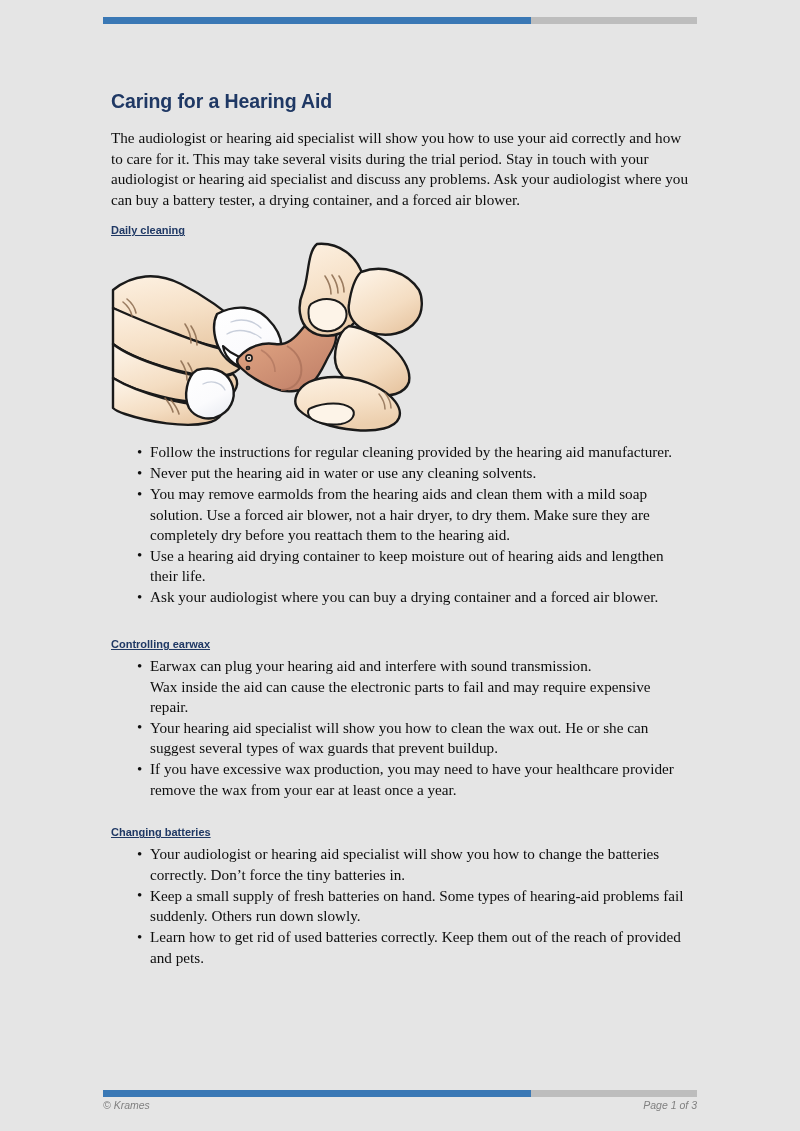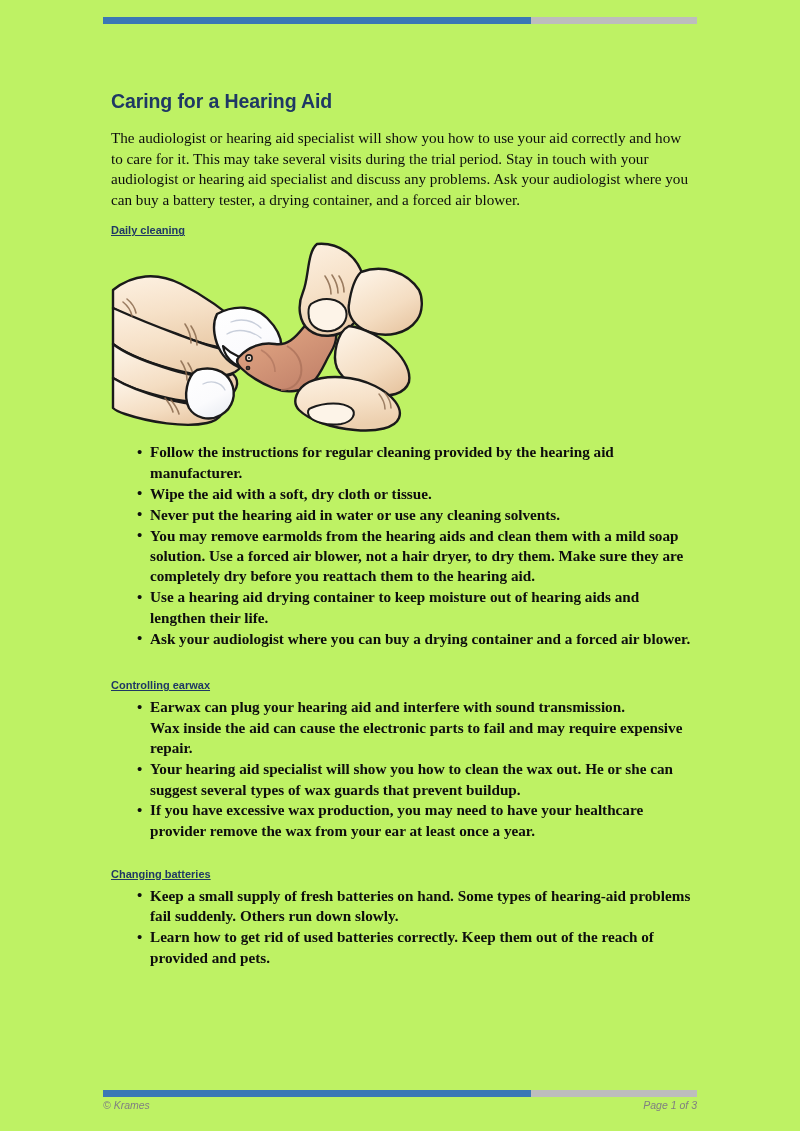--- a/index.html
+++ b/index.html
@@ -12,21 +12,21 @@
     height: 1131px;
     position: relative;
     font-family: "Liberation Serif", serif;
     overflow: hidden;
   }
 
   
   .page {
     position: absolute;
     inset: 0;
-    background: #bef264;
+    background: #e5e5e5;
   }
 
   
   .rule {
     position: absolute;
     left: 103px;
     width: 594px;
     height: 7px;
     display: flex;
   }
@@ -93,21 +93,20 @@
     padding: 0;
   }
   ul.bullets li {
     position: relative;
     padding-left: 39px;
     font-family: "Liberation Serif", serif;
     font-size: 15.2px;
     line-height: 20.4px;
     color: #0d0d0d;
     margin: 0 0 0.5px 0;
-    font-weight: bold;
   }
   ul.bullets li::before {
     content: "\2022";
     position: absolute;
     left: 26px;
     top: -0.5px;
     font-size: 15px;
     color: #0d0d0d;
   }
 
@@ -258,41 +257,41 @@
           <g stroke="#8a6a4e" stroke-width="1.5" fill="none" stroke-linecap="round" opacity="0.8">
             <path d="M268,152 C272,157 274,162 274,167"></path>
             <path d="M274,151 C278,156 280,161 280,166"></path>
           </g>
         </g>
       </svg>
     </div>
 
     <ul class="bullets">
       <li>Follow the instructions for regular cleaning provided by the hearing aid manufacturer.</li>
-      <li>Wipe the aid with a soft, dry cloth or tissue.</li>
       <li>Never put the hearing aid in water or use any cleaning solvents.</li>
       <li>You may remove earmolds from the hearing aids and clean them with a mild soap solution. Use a forced air blower, not a hair dryer, to dry them. Make sure they are completely dry before you reattach them to the hearing aid.</li>
       <li>Use a hearing aid drying container to keep moisture out of hearing aids and lengthen their life.</li>
       <li>Ask your audiologist where you can buy a drying container and a forced air blower.</li>
     </ul>
 
     <div class="spacer-lg"></div>
 
     <h2 class="section-title">Controlling earwax</h2>
     <ul class="bullets">
       <li style="white-space: pre-line;">Earwax can plug your hearing aid and interfere with sound transmission.
 Wax inside the aid can cause the electronic parts to fail and may require expensive repair.</li>
       <li>Your hearing aid specialist will show you how to clean the wax out. He or she can suggest several types of wax guards that prevent buildup.</li>
       <li>If you have excessive wax production, you may need to have your healthcare provider remove the wax from your ear at least once a year.</li>
     </ul>
 
     <div class="spacer-md"></div>
 
     <h2 class="section-title">Changing batteries</h2>
     <ul class="bullets">
+      <li>Your audiologist or hearing aid specialist will show you how to change the batteries correctly. Don’t force the tiny batteries in.</li>
       <li>Keep a small supply of fresh batteries on hand. Some types of hearing-aid problems fail suddenly. Others run down slowly.</li>
       <li>Learn how to get rid of used batteries correctly. Keep them out of the reach of provided and pets.</li>
     </ul>
 
   </div>
 
   <div class="rule bottom">
     <div class="seg-blue" style="width: 72%;"></div>
     <div class="seg-gray"></div>
   </div>

